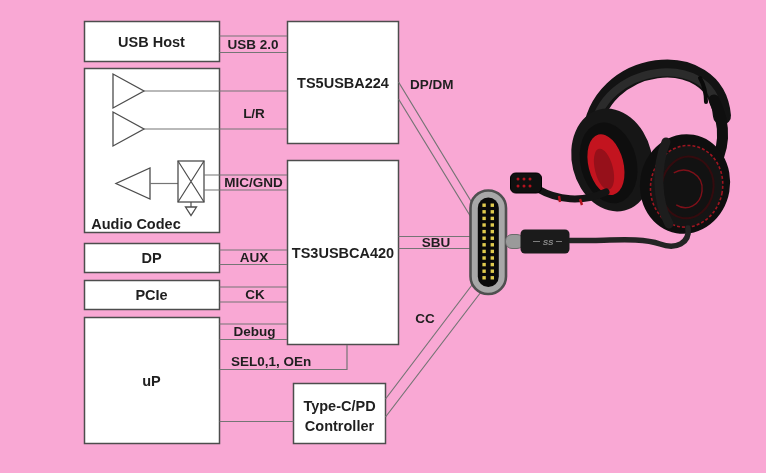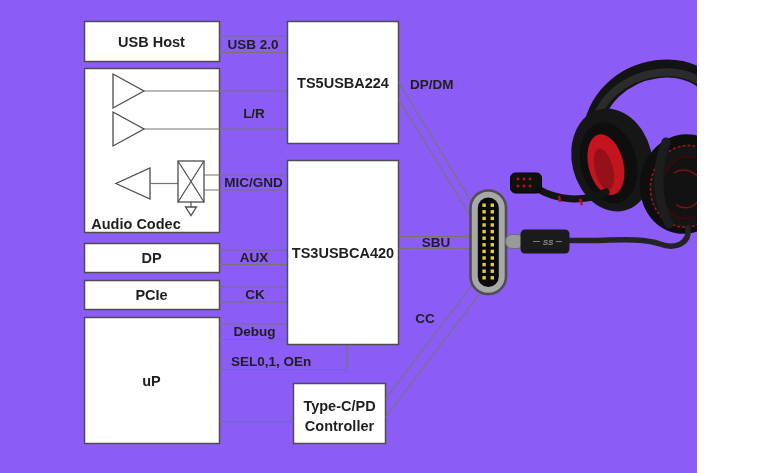--- a/index.html
+++ b/index.html
@@ -1,16 +1,16 @@
 <!DOCTYPE html>
 <html><head>
 <meta charset="utf-8">
 <style>
   html,body{margin:0;padding:0;background:#ffffff;}
-  .stage{position:relative;width:697px;height:473px;background:#8b5cf6;overflow:hidden;
+  .stage{position:relative;width:766px;height:473px;background:#f9a8d4;overflow:hidden;
          font-family:"Liberation Sans",sans-serif;}
   svg text{font-family:"Liberation Sans","DejaVu Sans",sans-serif;fill:#1f1f1f;}
   .box{fill:#ffffff;stroke:#4d4d4d;stroke-width:1.5;}
   .wire{stroke:#757575;stroke-width:1.2;fill:none;}
   .sym{fill:#ffffff;stroke:#4d4d4d;stroke-width:1.3;}
   .blocklabel{font-size:14.5px;font-weight:700;text-anchor:middle;}
   .wirelabel{font-size:13.5px;font-weight:700;text-anchor:middle;}
 </style>
 </head>
 <body>

